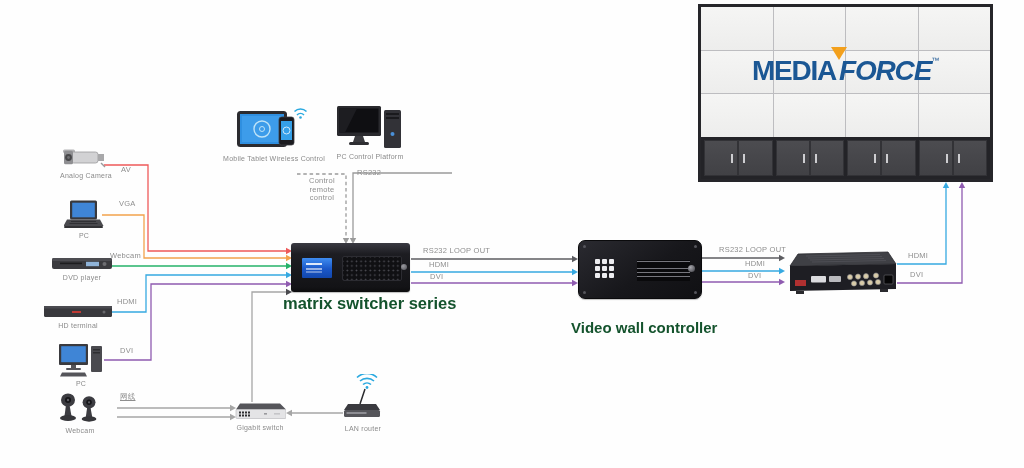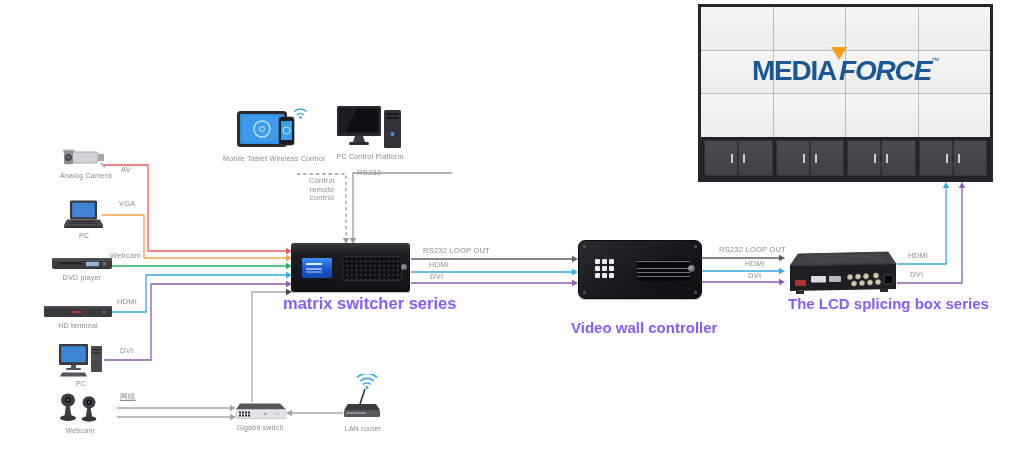--- a/index.html
+++ b/index.html
@@ -4,21 +4,21 @@
 <style>
   html,body{margin:0;padding:0;background:#fff;}
   body{width:1024px;height:468px;overflow:hidden;font-family:"Liberation Sans",sans-serif;}
   .diagram{position:relative;width:1024px;height:468px;background:#fefefe;}
   #wires{position:absolute;left:0;top:0;width:1024px;height:468px;}
   
   .node{position:absolute;display:flex;flex-direction:column;align-items:center;}
   .dev-label{font-size:7px;color:#8a8a8a;letter-spacing:.25px;white-space:nowrap;margin-top:3px;text-align:center;}
   .wire-label{position:absolute;font-size:7.5px;color:#8e8e8e;letter-spacing:.25px;white-space:pre-line;line-height:1.15;}
   
-  .heading{position:absolute;font-weight:bold;color:#8b5cf6;white-space:nowrap;}
+  .heading{position:absolute;font-weight:bold;color:#14532d;white-space:nowrap;}
   #heading-matrix{left:283px;top:294px;font-size:16.5px;}
   #heading-controller{left:571px;top:303px;font-size:15px;margin-top:16px;}
   #heading-lcd{left:788px;top:295px;font-size:15px;}
   
   .matrix-box{position:absolute;left:291px;top:243px;width:119px;height:49px;border-radius:3px;
     background:linear-gradient(#3a3a42,#1d1d22 22%,#131316 90%,#0c0c0e);box-shadow:0 1px 1px rgba(0,0,0,.25);}
   .m-screen{position:absolute;left:11px;top:15px;width:30px;height:20px;border-radius:1px;
     background:linear-gradient(#3e8cf0,#1a57c8 55%,#1247ad);}
   .m-screen:after{content:"";position:absolute;left:4px;top:5px;width:16px;height:2px;background:rgba(255,255,255,.85);
     box-shadow:0 5px 0 rgba(255,255,255,.55), 0 8px 0 rgba(255,255,255,.35);}
@@ -310,21 +310,20 @@
           <circle cx="78" cy="33" r="2.6"></circle>
           <circle cx="86" cy="32.5" r="2.6"></circle>
         <circle cx="92" cy="25.5" r="2.6"></circle>
           <circle cx="94" cy="32" r="2.6"></circle>
       </g>
       <rect x="100" y="25" width="9" height="9" rx="1" fill="#050506" stroke="#55555a" stroke-width="0.8"></rect>
       <rect x="12" y="41" width="8" height="3" fill="#2a2a2e"></rect>
       <rect x="96" y="39" width="8" height="3" fill="#2a2a2e"></rect>
     </svg>
   </div>
-  <div class="heading" id="heading-lcd">The LCD splicing box series</div>
 
   <div class="wall">
     <div class="wall-screens" id="wall-screens">
         <div class="wall-cell"></div>
         <div class="wall-cell"></div>
         <div class="wall-cell"></div>
         <div class="wall-cell"></div>
         <div class="wall-cell"></div>
         <div class="wall-cell"></div>
         <div class="wall-cell"></div>

